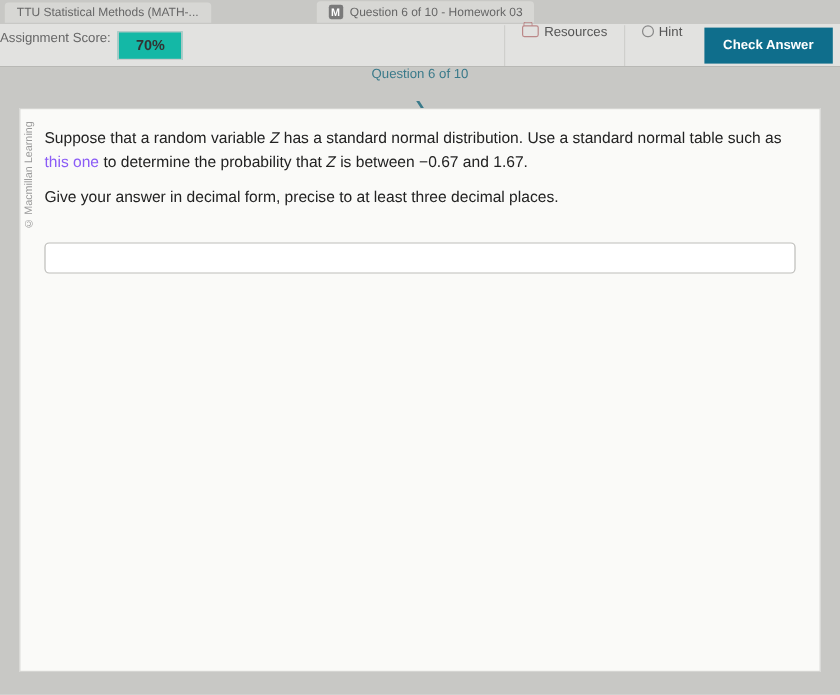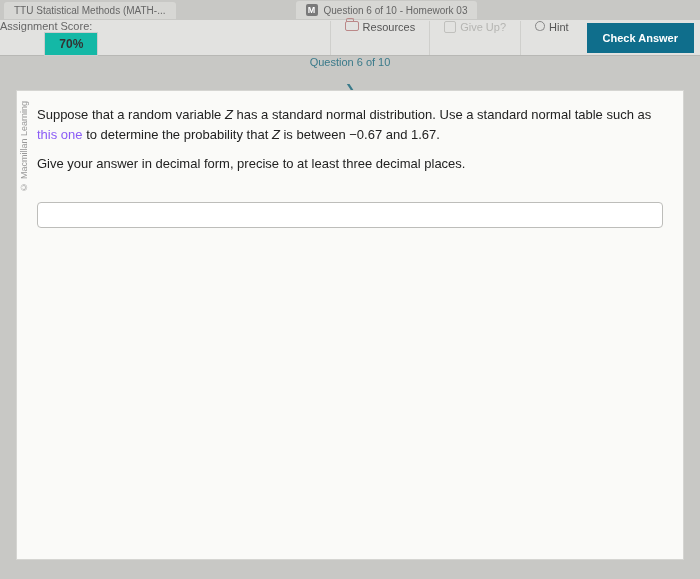--- a/index.html
+++ b/index.html
@@ -10,21 +10,21 @@
   font-family: Arial, Helvetica, sans-serif;
   font-size: 12px;
   overflow: hidden;
   color: #333;
 }
 .tabbar {
   height: 20px;
   display: flex;
   align-items: center;
   padding: 0 4px;
-  gap: 120px;
+  gap: 88px;
 }
 .tab {
   background: #d7d7d4;
   padding: 3px 10px;
   border-radius: 3px 3px 0 0;
   font-size: 10px;
   color: #666;
   white-space: nowrap;
 }
 .tab.right { display: flex; align-items: center; gap: 6px; }
@@ -38,21 +38,21 @@
   font-weight: bold;
 }
 .toolbar {
   height: 36px;
   background: #e2e2e0;
   border-bottom: 1px solid #b8b8b5;
   display: flex;
   align-items: center;
   padding: 0 0 0 0;
 }
-.score-wrap { display: flex; align-items: flex-end; flex-direction: column; }
+.score-wrap { display: flex; align-items: flex-start; }
 .score-label { font-size: 11px; color: #666; padding: 0 6px 0 0; }
 .score-box {
   background: #14b8a6;
   border: 1px solid #ccc;
   padding: 4px 14px;
   font-size: 12px;
   font-weight: bold;
   color: #333;
 }
 .spacer { flex: 1; }
@@ -165,24 +165,20 @@
 
 <div class="toolbar">
   <div class="score-wrap">
     <span class="score-label">Assignment Score:</span>
     <span class="score-box">70%</span>
   </div>
   <div class="spacer"></div>
   <div class="toolbtn">
     <span class="ico ico-folder"></span>
     <span>Resources</span>
-  </div>
-  <div class="toolbtn disabled">
-    <span class="ico ico-giveup"></span>
-    <span>Give Up?</span>
   </div>
   <div class="toolbtn">
     <span class="ico ico-bulb"></span>
     <span>Hint</span>
   </div>
   <button class="check-btn">Check Answer</button>
 </div>
 
 <div class="qnav">
   <span>Question 6 of 10</span>

